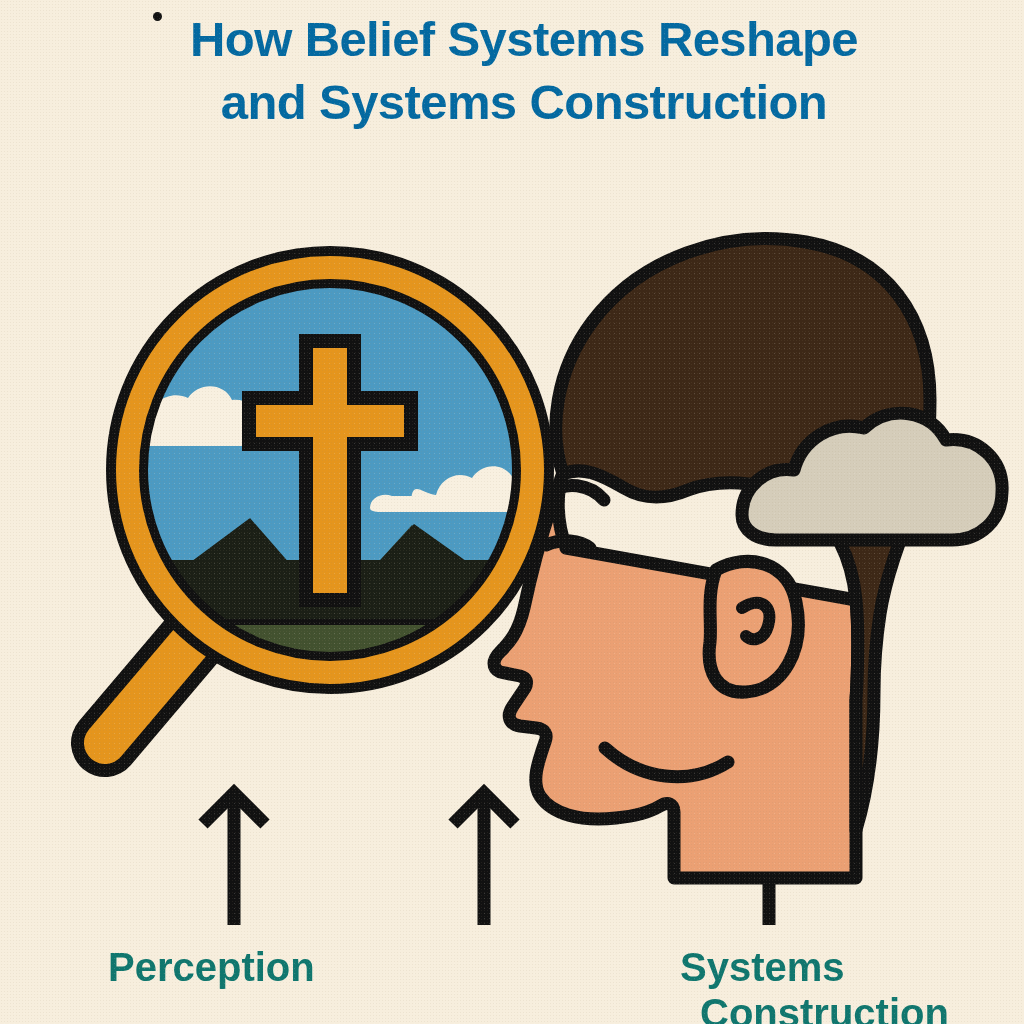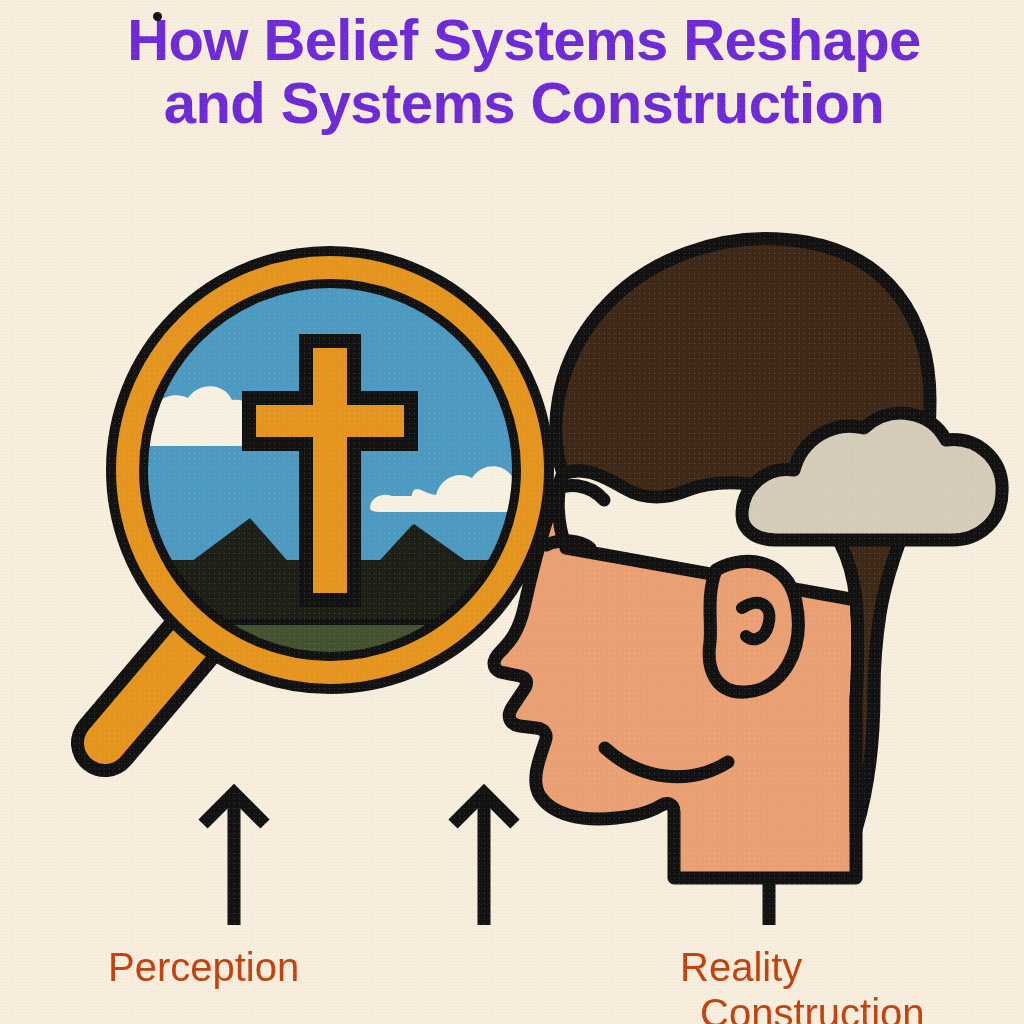--- a/index.html
+++ b/index.html
@@ -35,23 +35,23 @@
   #title {
     position: absolute;
     left: 0;
     top: 8px;
     width: 1024px;
     text-align: center;
     z-index: 30;
   }
   #title .line {
     display: block;
-    color: #6d28d9;
+    color: #0369a1;
     font-weight: 700;
-    font-size: 58px;
+    font-size: 49px;
     line-height: 63px;
     letter-spacing: -0.6px;
     white-space: nowrap;
     margin-left: 24px;
   }
 
   #artifact-dot {
     position: absolute;
     left: 153px;
     top: 12px;
@@ -66,22 +66,22 @@
     position: absolute;
     left: 0;
     top: 0;
     width: 1024px;
     height: 1024px;
     z-index: 20;
   }
 
   .label {
     position: absolute;
-    color: #c2410c;
-    font-weight: 400;
+    color: #0f766e;
+    font-weight: 700;
     font-size: 40px;
     line-height: 46px;
     white-space: nowrap;
     z-index: 32;
   }
   #label-perception { left: 108px; top: 944px; }
   #label-cognition  { left: 400px; top: 944px; }
   #label-reality    { left: 680px; top: 944px; }
   #label-reality .w2 { display: block; margin-left: 20px; }
 </style>
@@ -266,18 +266,18 @@
 
       <circle cx="330" cy="470" r="219" fill="none" stroke="#111111" stroke-width="10"></circle>
     </g>
 
   </svg>
 
   <div class="label" id="label-perception">Perception</div>
 
 
   <div class="label" id="label-reality">
-    <span class="w1">Reality</span>
+    <span class="w1">Systems</span>
     <span class="w2">Construction</span>
   </div>
 
   <div id="grain"></div>
 </div>
 
 </body></html>

